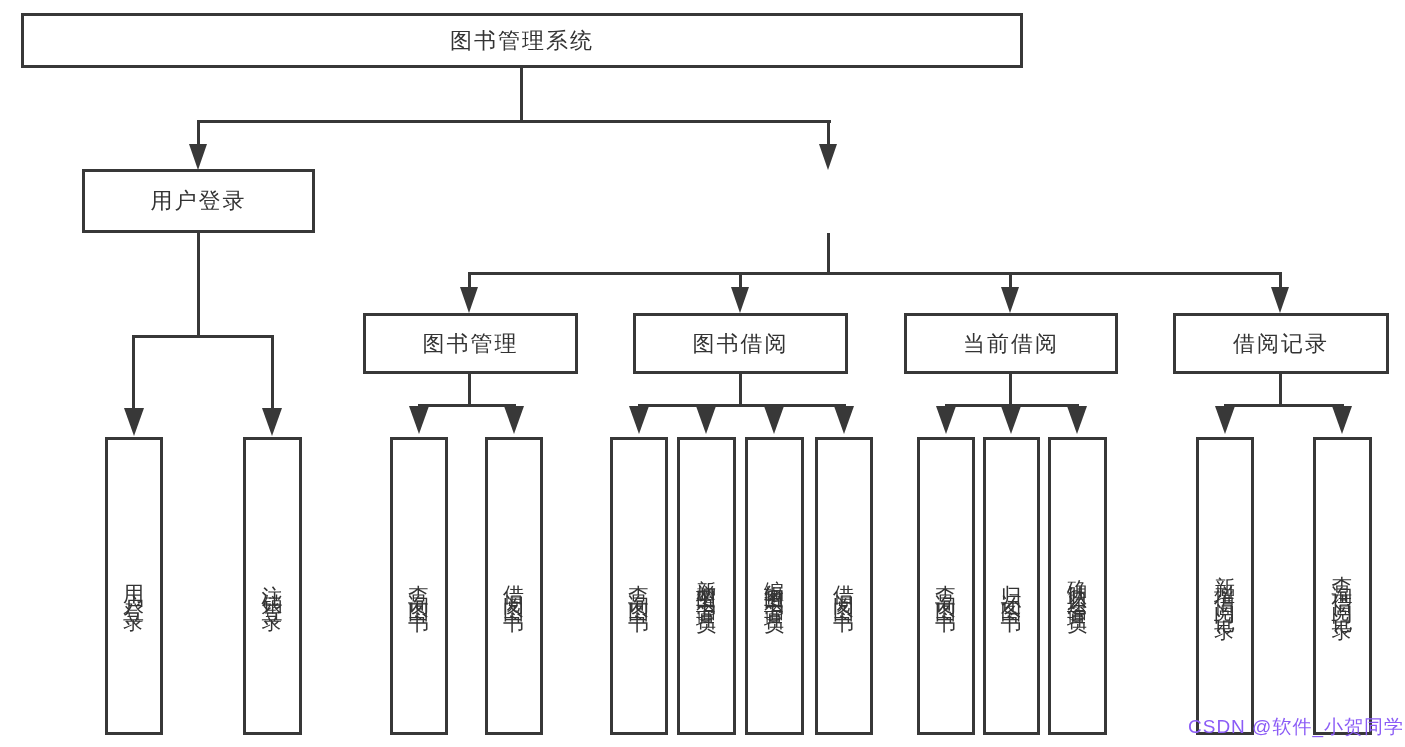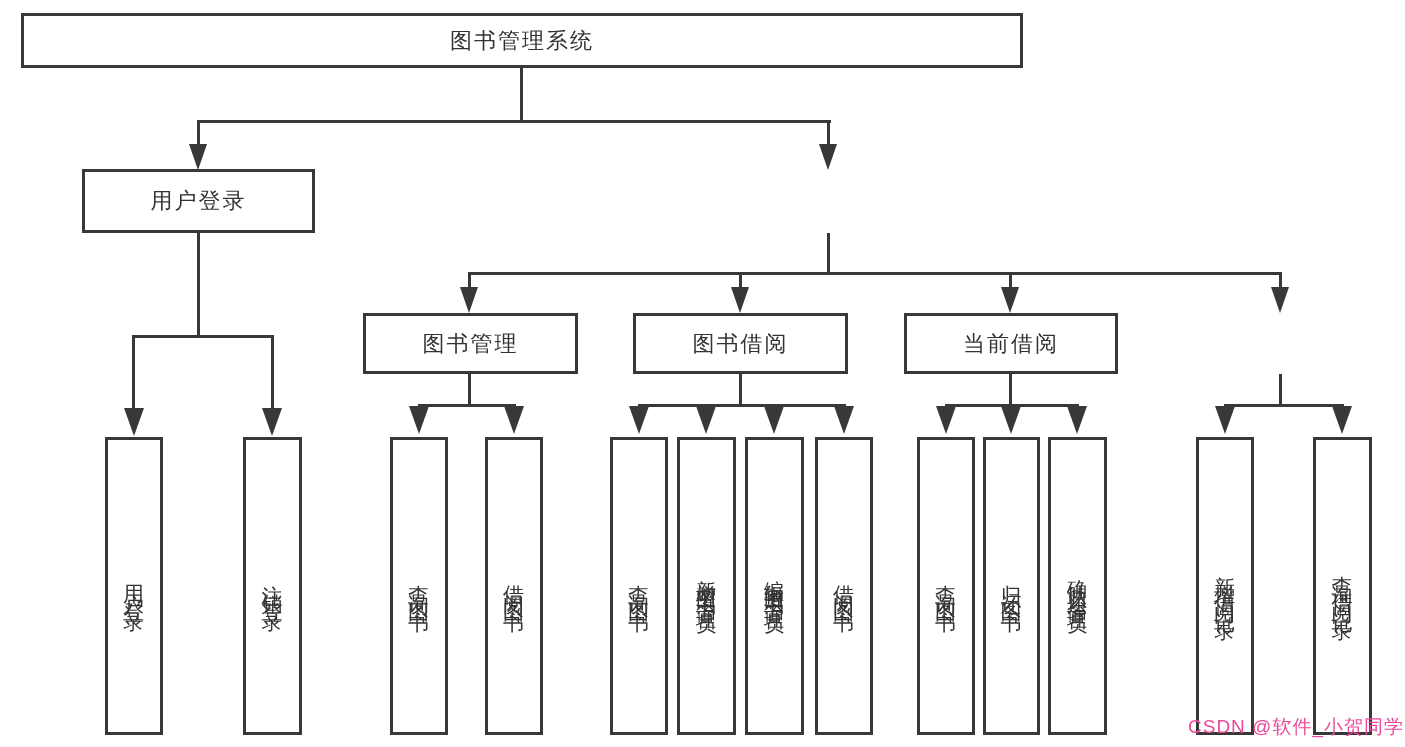--- a/index.html
+++ b/index.html
@@ -26,21 +26,21 @@
     border-left:9px solid transparent; border-right:9px solid transparent;
     border-top:26px solid #383838;
   }
   .arL {
     position:absolute; width:0; height:0; z-index:1;
     border-left:10px solid transparent; border-right:10px solid transparent;
     border-top:28px solid #383838;
   }
   .watermark {
     position:absolute; left:1188px; top:714px; z-index:5;
-    font-size:19px; letter-spacing:1px; color:#ec4899; white-space:nowrap;
+    font-size:19px; letter-spacing:1px; color:#8b5cf6; white-space:nowrap;
   }
 </style>
 </head>
 <body>
 
 <div id="stage">
 
   <div class="box" style="left:21px; top:13px; width:1002px; height:55px;">图书管理系统</div>
 
   <div class="v" style="left:520px; top:68px; height:54px;"></div>
@@ -66,20 +66,21 @@
   <div class="v" style="left:739px; top:272px; height:18px;"></div>
   <div class="ar" style="left:731px; top:287px;"></div>
   <div class="v" style="left:1009px; top:272px; height:18px;"></div>
   <div class="ar" style="left:1001px; top:287px;"></div>
   <div class="v" style="left:1279px; top:272px; height:18px;"></div>
   <div class="ar" style="left:1271px; top:287px;"></div>
 
   <div class="box" style="left:363px; top:313px; width:215px; height:61px;">图书管理</div>
   <div class="box" style="left:633px; top:313px; width:215px; height:61px;">图书借阅</div>
   <div class="box" style="left:904px; top:313px; width:214px; height:61px;">当前借阅</div>
+  <div class="box" style="left:1173px; top:313px; width:216px; height:61px;">借阅记录</div>
 
   <div class="v" style="left:468px; top:374px; height:33px;"></div>
   <div class="h" style="left:418px; top:404px; width:98px;"></div>
   <div class="arL" style="left:409px; top:406px;"></div>
   <div class="arL" style="left:504px; top:406px;"></div>
 
   <div class="v" style="left:739px; top:374px; height:33px;"></div>
   <div class="h" style="left:638px; top:404px; width:208px;"></div>
   <div class="arL" style="left:629px; top:406px;"></div>
   <div class="arL" style="left:696px; top:406px;"></div>

